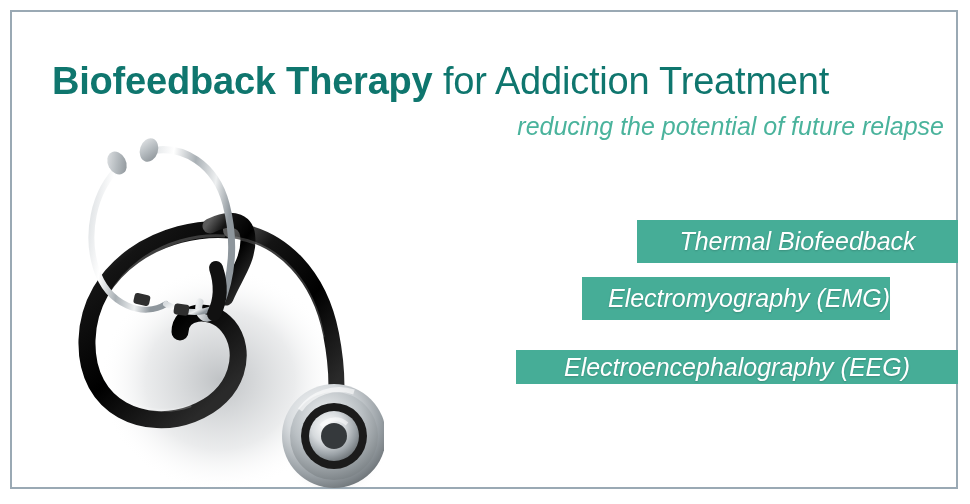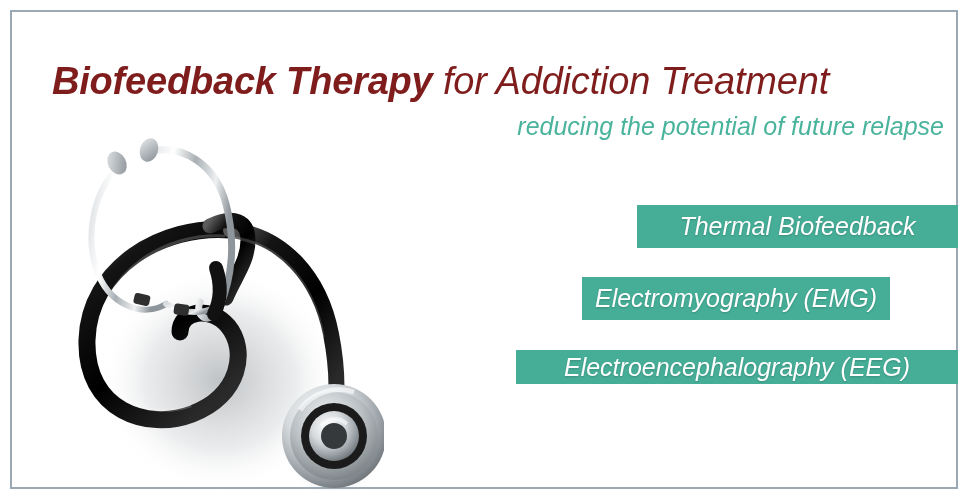--- a/index.html
+++ b/index.html
@@ -38,22 +38,21 @@
 
   
   .headline {
     position: absolute;
     left: 52px;
     top: 58px;
     width: 890px;
     white-space: nowrap;
     font-size: 38px;
     line-height: 46px;
-    color: #7f1d1d;
-    font-style: italic;
+    color: #0f766e;
     letter-spacing: -0.2px;
   }
   .headline .strong {
     font-weight: bold;
   }
   .headline .light {
     font-weight: 400;
   }
 
   .subhead {
@@ -75,22 +74,22 @@
     color: #ffffff;
     font-style: italic;
     font-size: 25px;
     display: flex;
     align-items: center;
     justify-content: center;
     white-space: nowrap;
     box-sizing: border-box;
     text-shadow: 0 1px 2px rgba(0,0,0,0.18);
   }
-  .bar-1 { left: 637px; top: 205px; width: 321px; height: 43px; }
-  .bar-2 { left: 582px; top: 277px; width: 308px; height: 43px; }
+  .bar-1 { left: 637px; top: 220px; width: 321px; height: 43px; }
+  .bar-2 { left: 582px; top: 277px; width: 308px; height: 43px; justify-content: flex-end; }
   .bar-3 { left: 516px; top: 350px; width: 442px; height: 34px; }
 
   
   .caption {
     position: absolute;
     right: 26px;
     top: 434px;
     font-size: 22px;
     line-height: 30px;
     font-style: italic;

